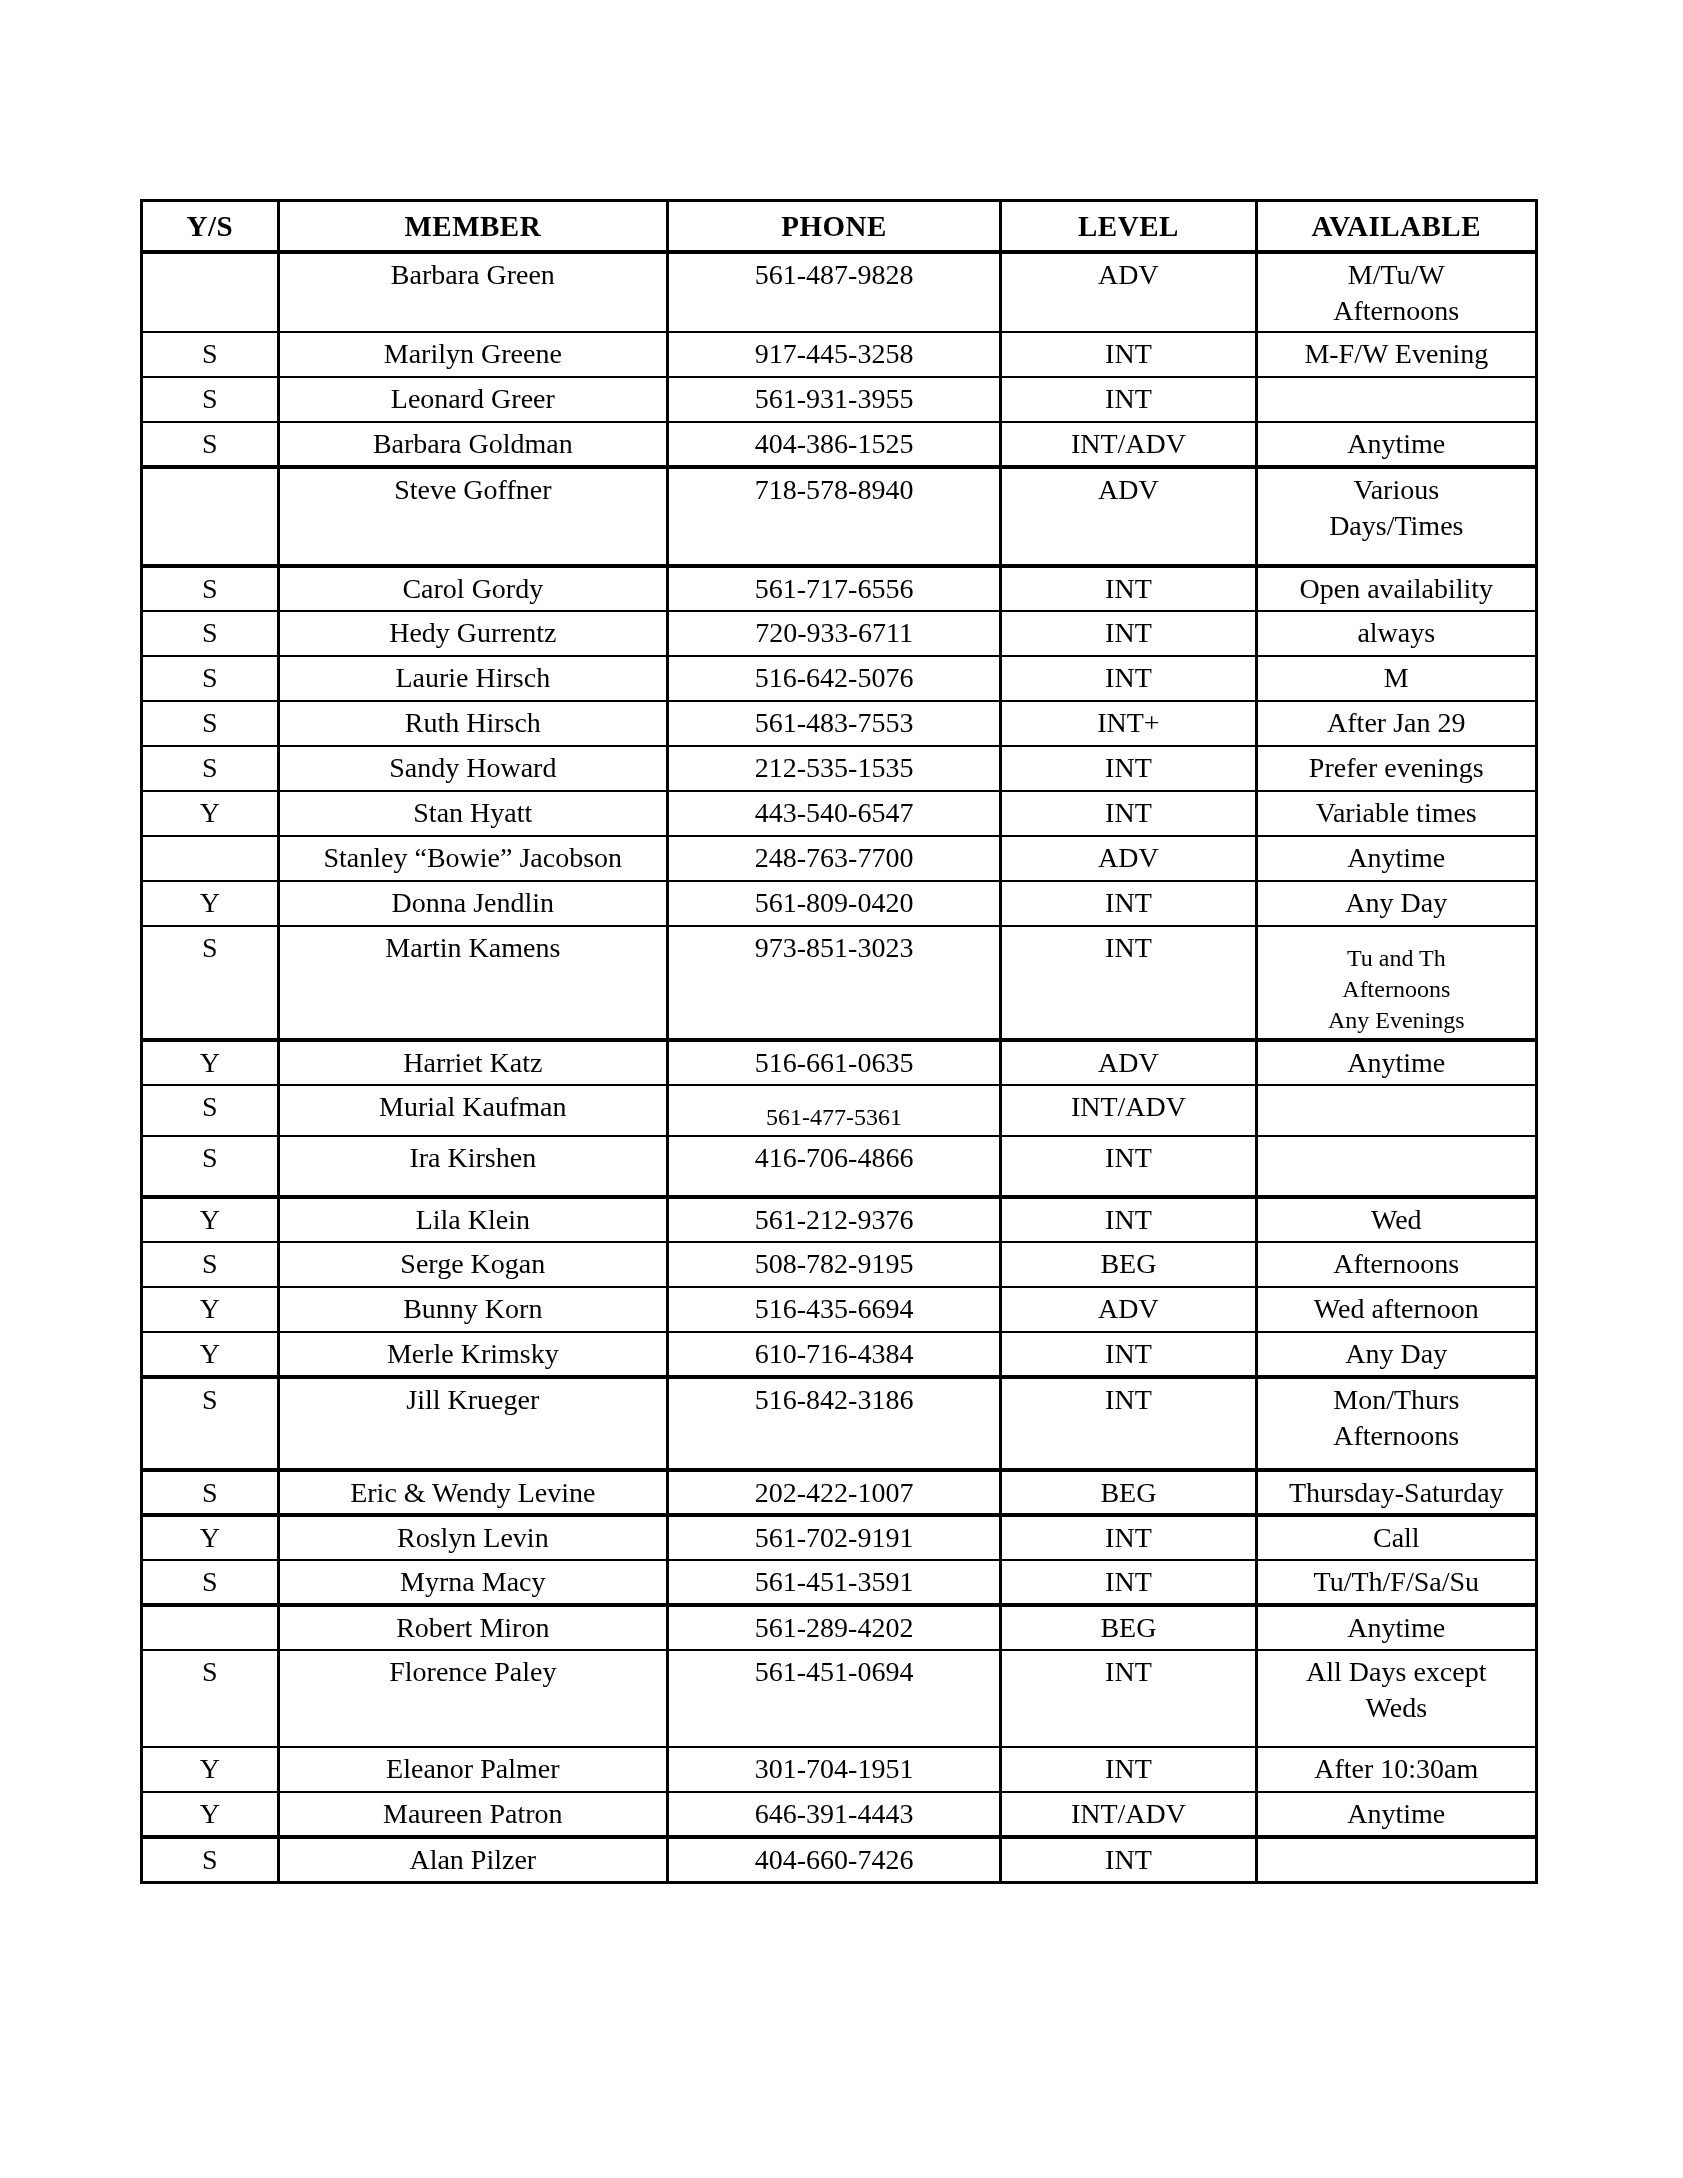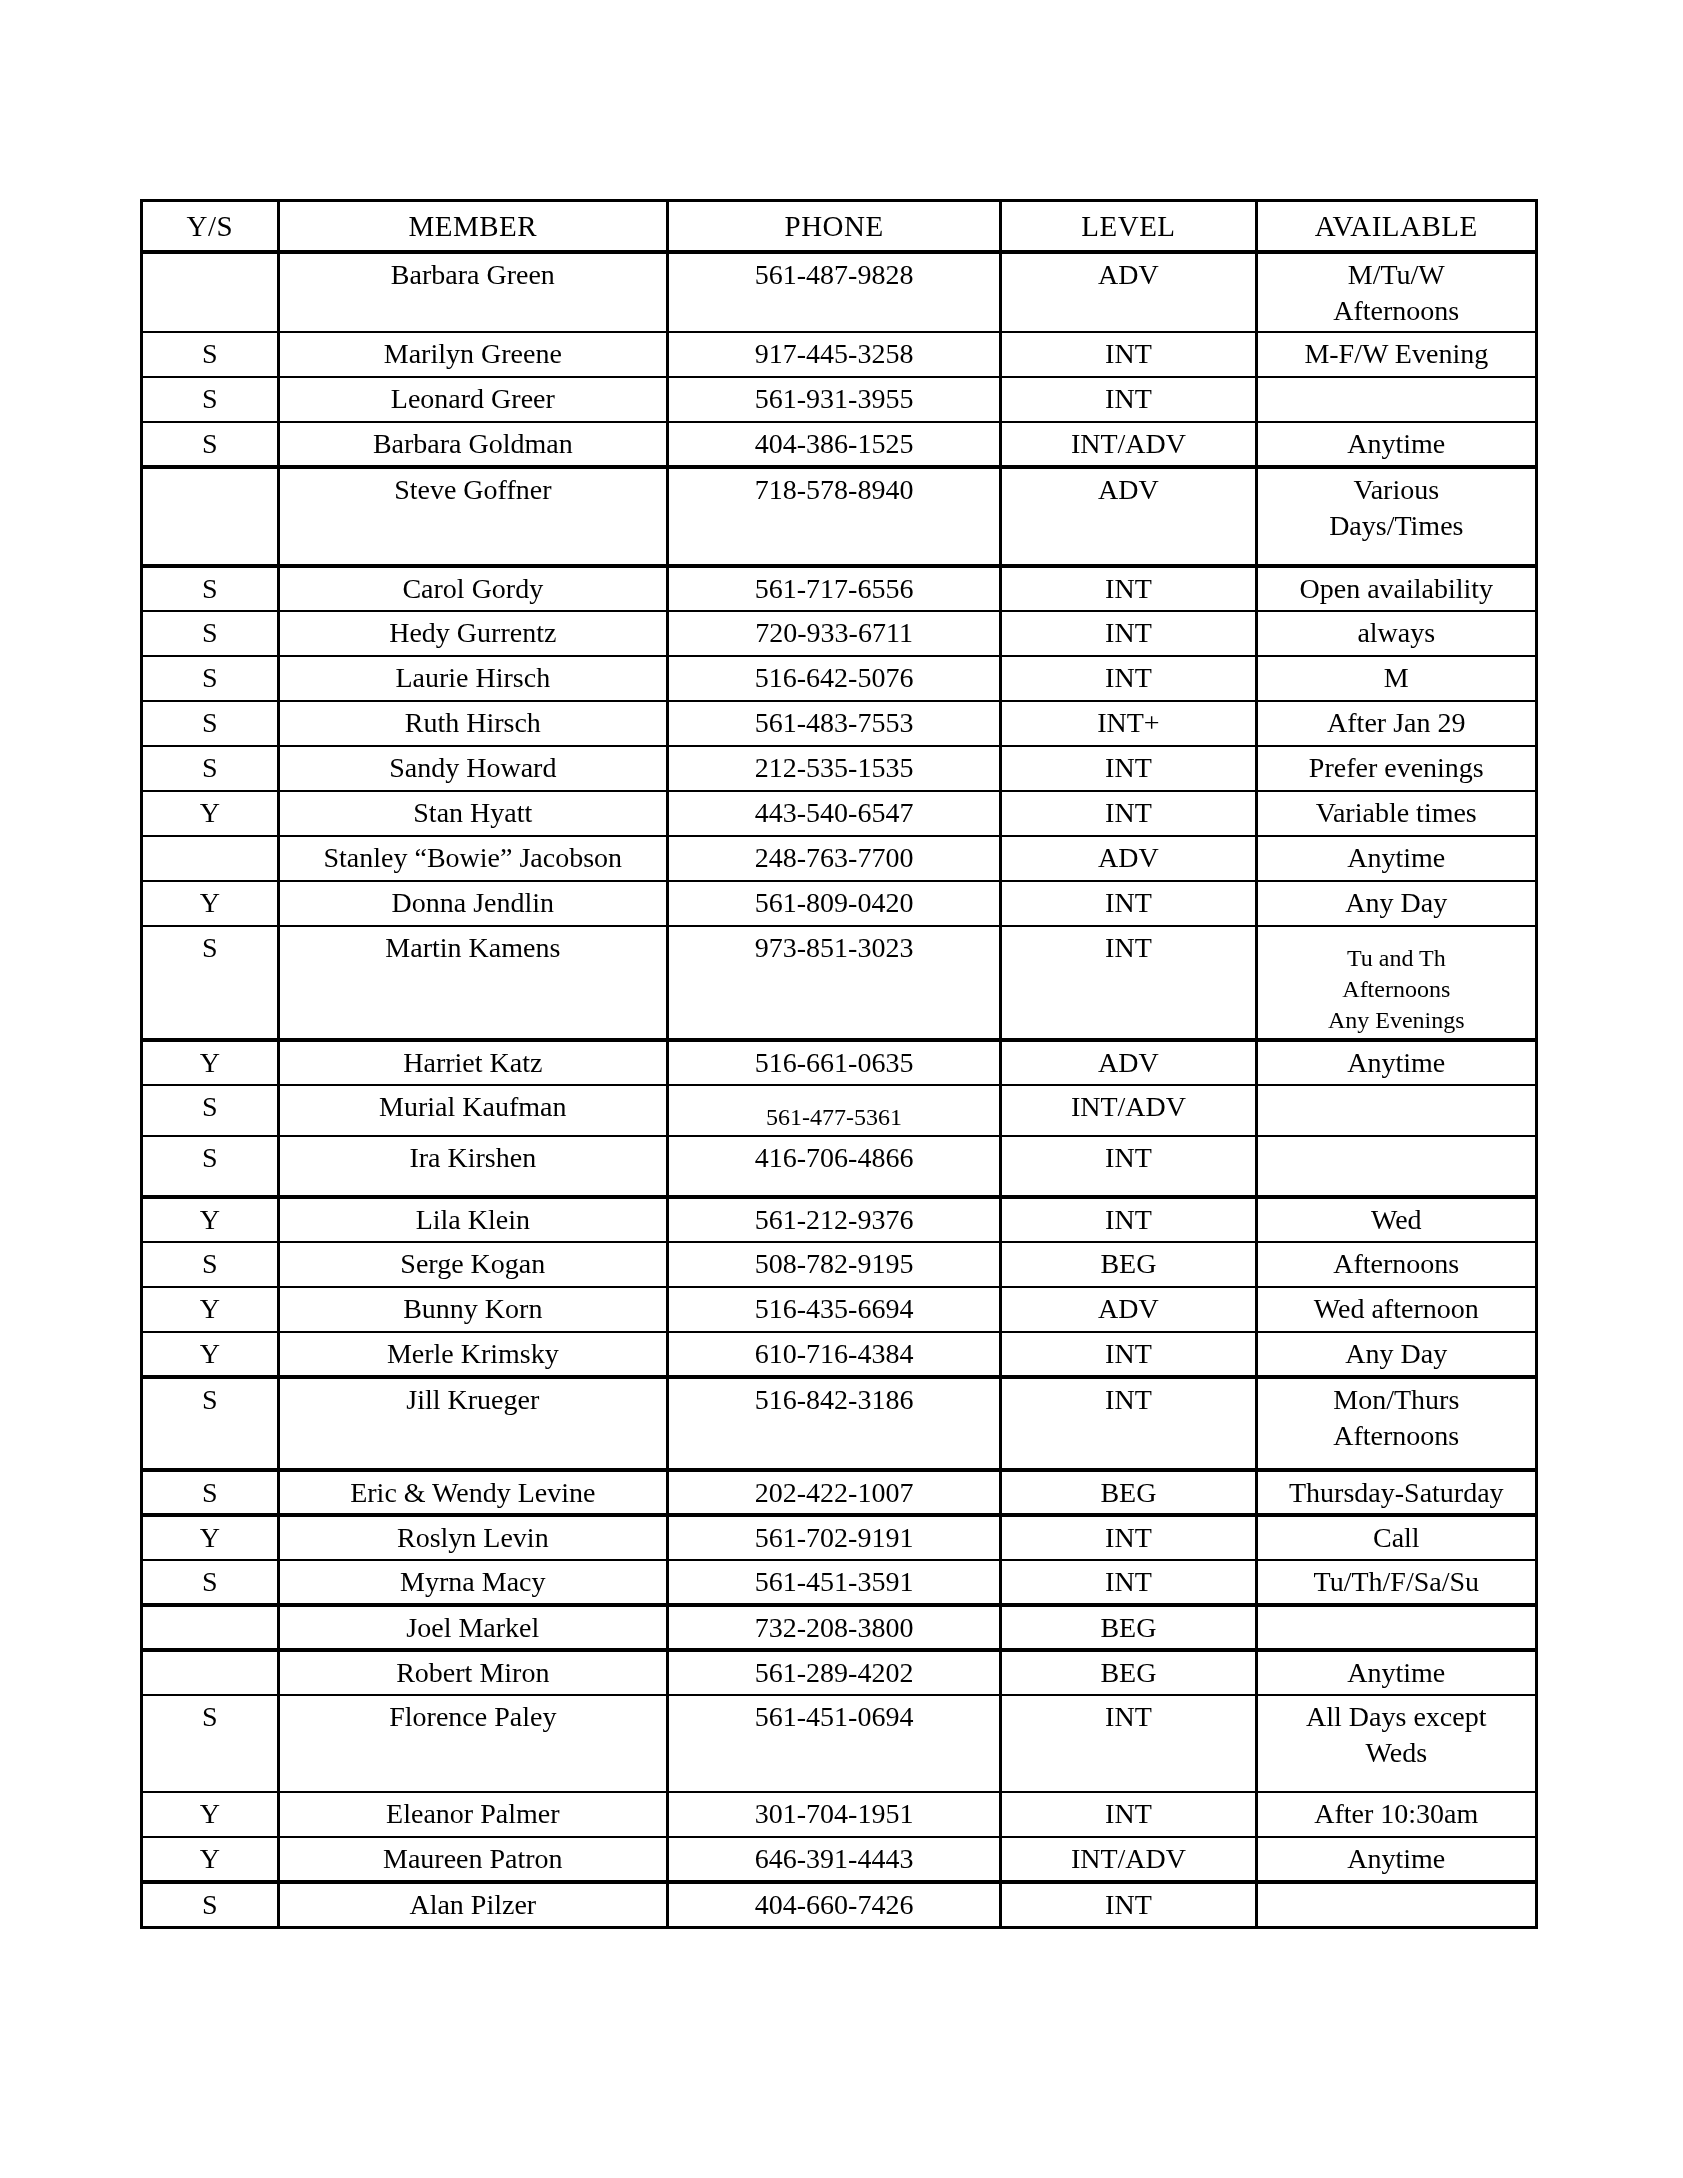--- a/index.html
+++ b/index.html
@@ -30,21 +30,21 @@
     overflow: hidden;
   }
   col.col-ys        { width: 9.8%;  }
   col.col-member    { width: 27.9%; }
   col.col-phone     { width: 23.9%; }
   col.col-level     { width: 18.3%; }
   col.col-available { width: 20.1%; }
   thead th {
     height: 46px;
     font-size: 29px;
-    font-weight: normal;
+    font-weight: bold;
     vertical-align: middle;
     border-bottom-width: 4px !important;
     letter-spacing: 0.5px;
   }
   tbody tr { height: 45px; }
   tbody td {
     font-size: 28px;
     line-height: 36px;
     vertical-align: top;
     padding: 3px 4px 2px 4px;
@@ -249,27 +249,20 @@
     <td>INT</td>
     <td>Call</td>
   </tr>
         <tr class="thick-bottom">
     <td>S</td>
     <td>Myrna Macy</td>
     <td>561-451-3591</td>
     <td>INT</td>
     <td>Tu/Th/F/Sa/Su</td>
   </tr>
-        <tr class="thick-bottom">
-    <td></td>
-    <td>Joel Markel</td>
-    <td>732-208-3800</td>
-    <td>BEG</td>
-    <td></td>
-  </tr>
         <tr>
     <td></td>
     <td>Robert Miron</td>
     <td>561-289-4202</td>
     <td>BEG</td>
     <td>Anytime</td>
   </tr>
         <tr style="height: 97px;">
     <td>S</td>
     <td>Florence Paley</td>

